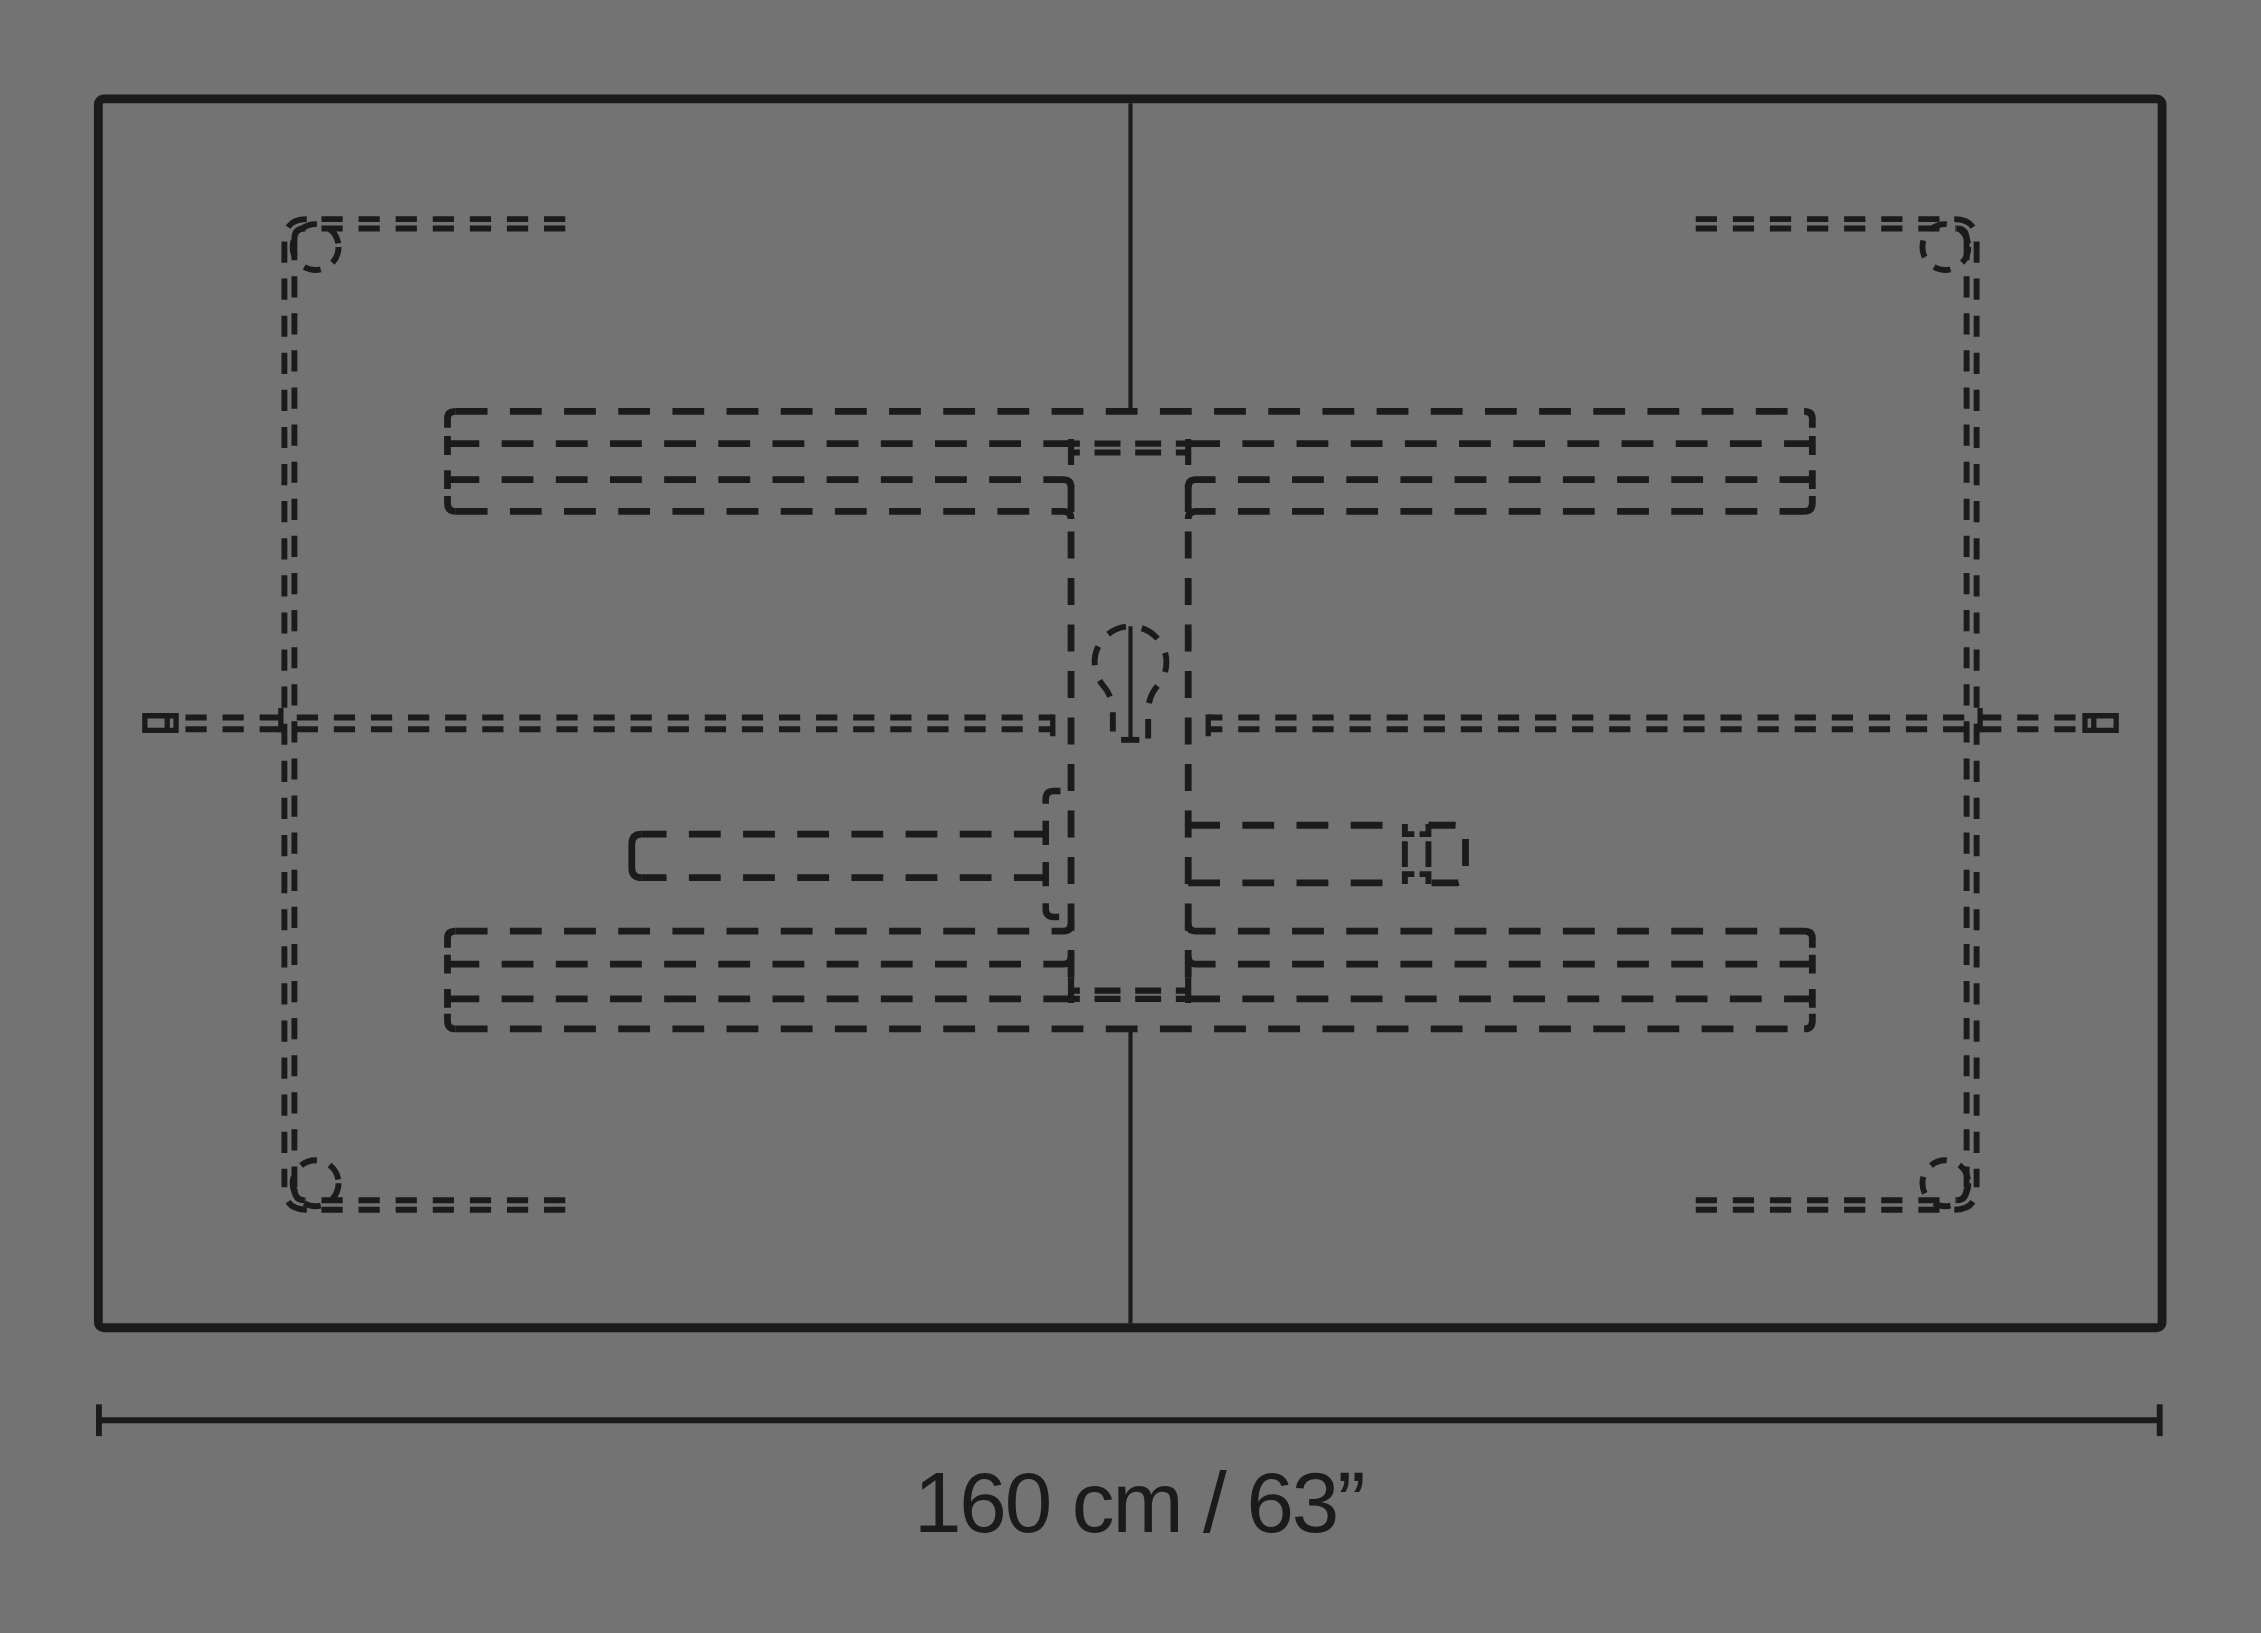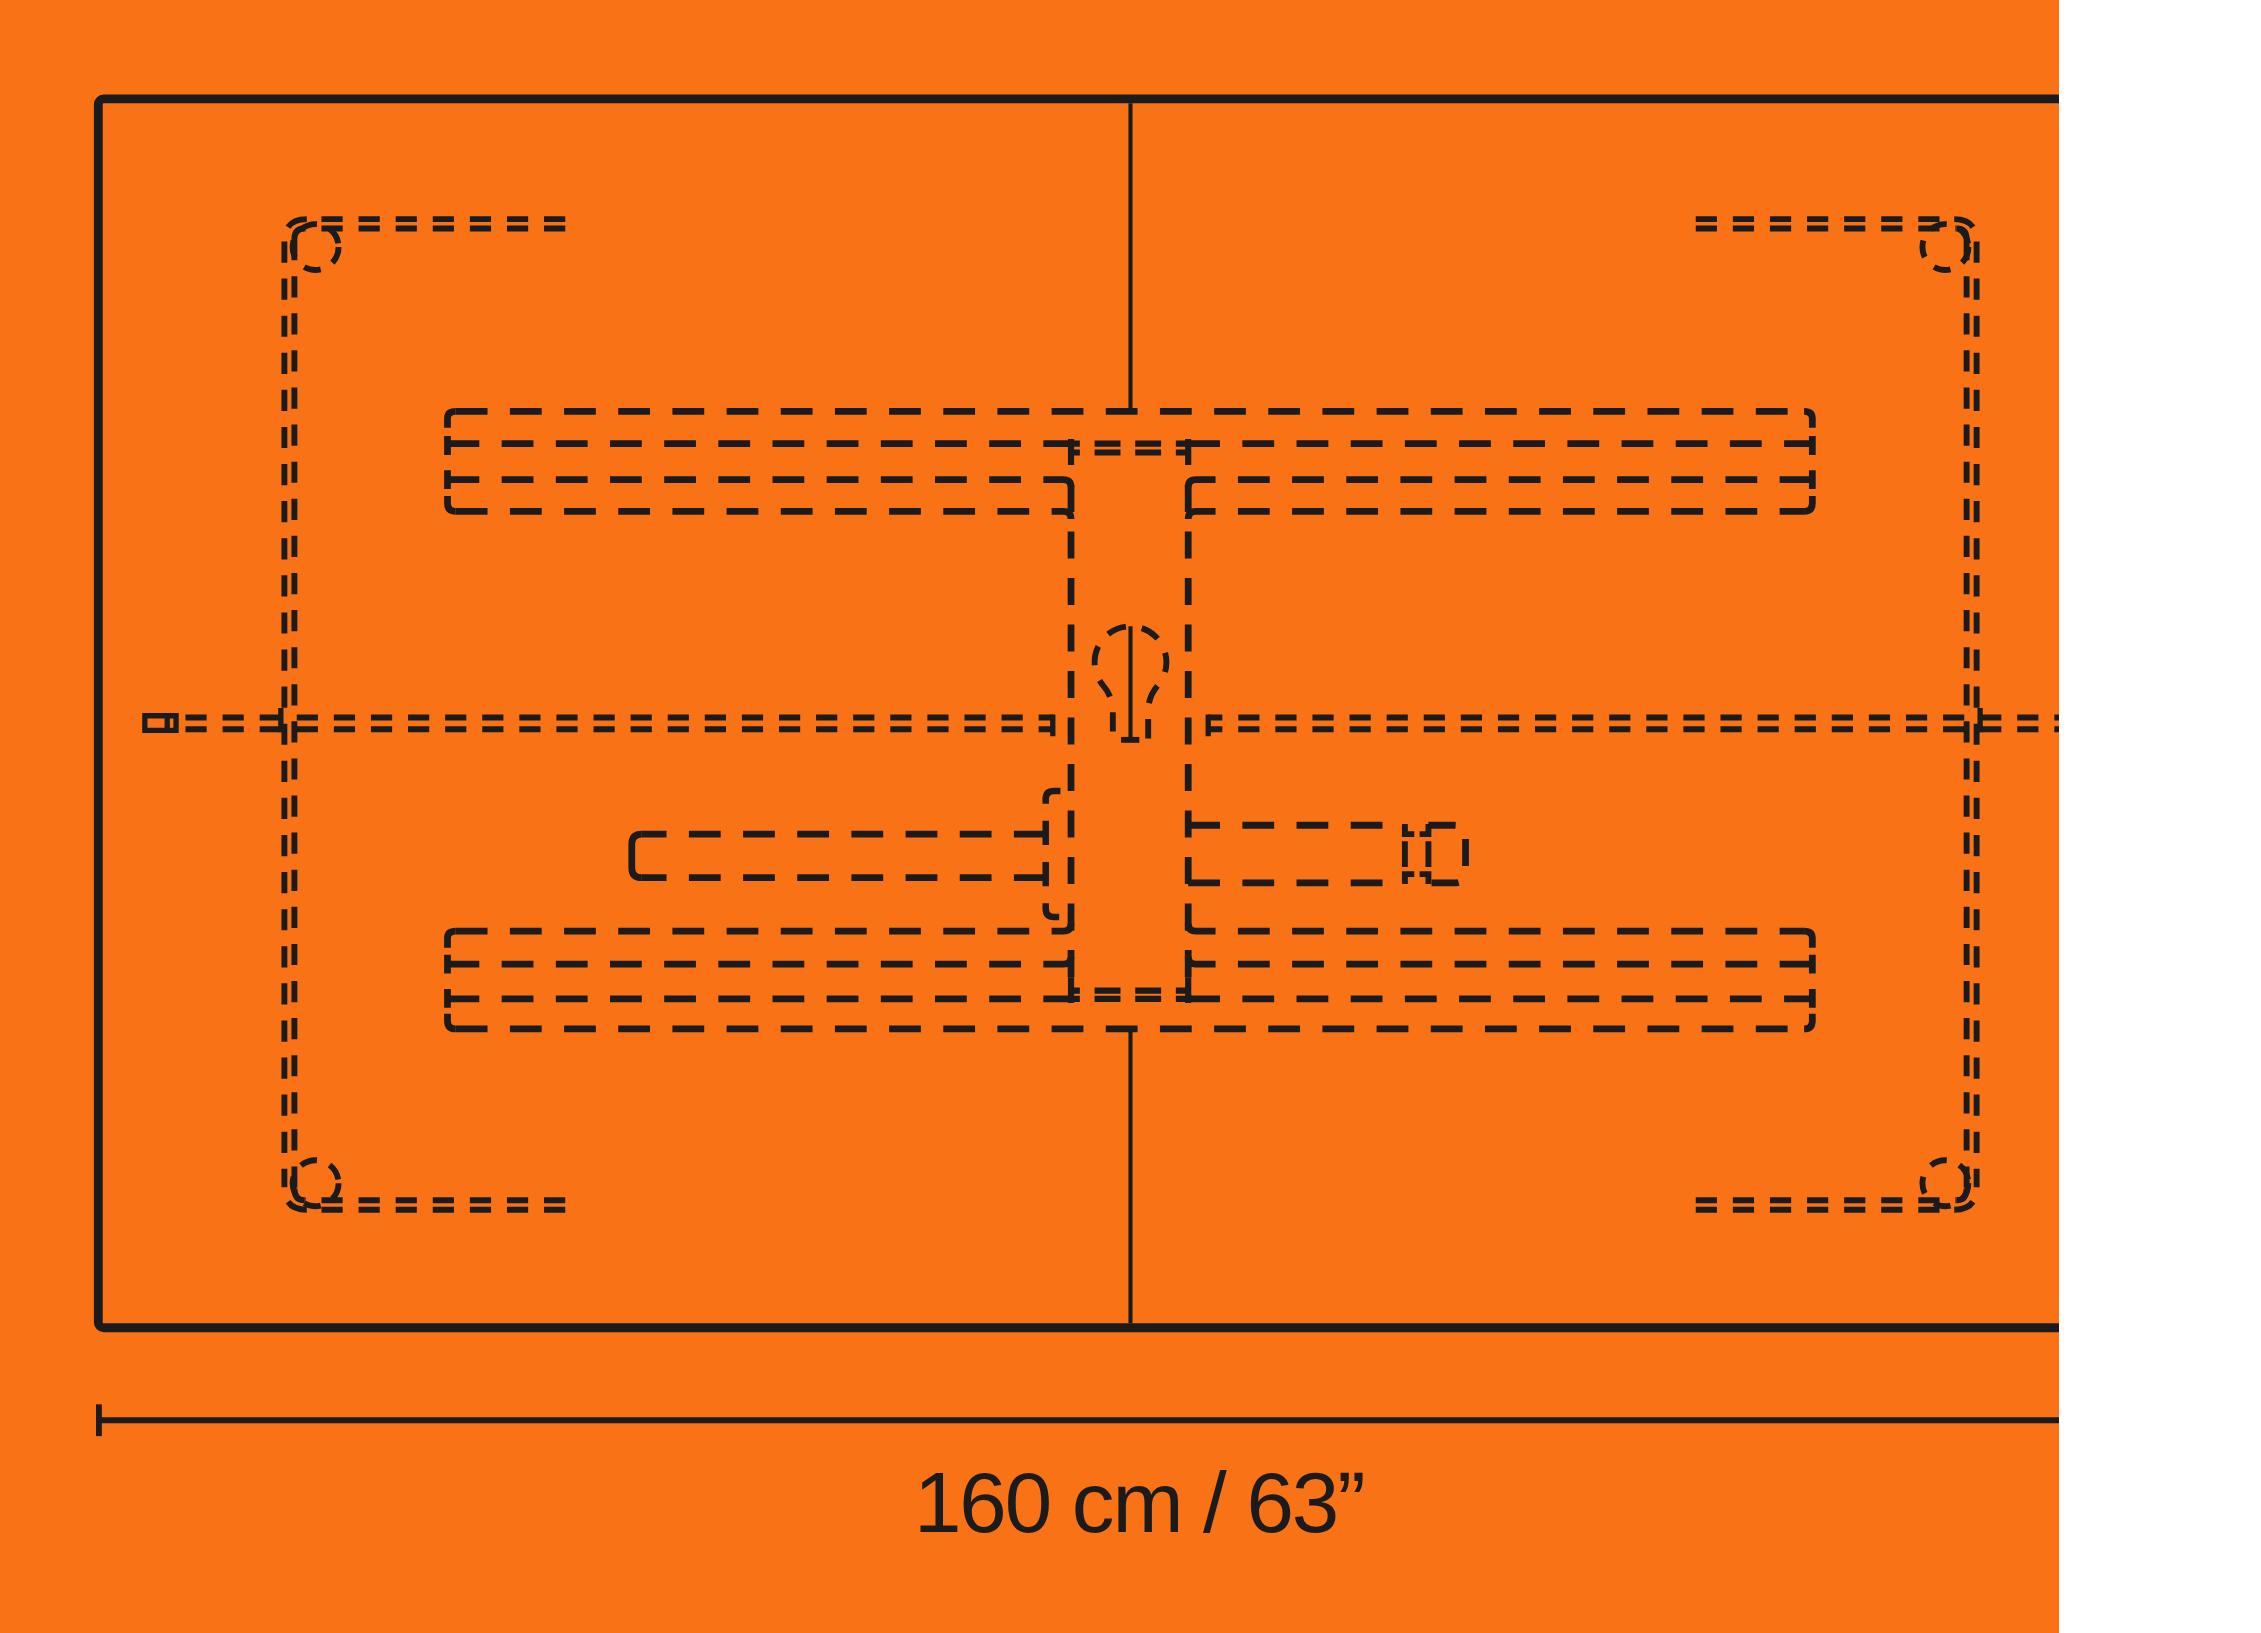--- a/index.html
+++ b/index.html
@@ -1,16 +1,16 @@
 <!DOCTYPE html>
 <html style="font-size:9.4px"><head>
 <meta charset="utf-8">
 <style>
   html,body{margin:0;padding:0;background:#ffffff;}
-  .page{position:relative;width:2059px;height:1634px;background:#f97316;overflow:hidden;}
+  .page{position:relative;width:2261px;height:1634px;background:#737373;overflow:hidden;}
   svg{position:absolute;left:0;top:0;}
   .s{stroke:#1b1b1b;fill:none;stroke-linecap:butt;}
   .fine{stroke-width:10;stroke-dasharray:36 27;}
   .coarse{stroke-width:11.5;stroke-dasharray:54 38;}
   .mid{stroke-width:11.5;stroke-dasharray:46 33;}
   .cir{stroke-width:10;stroke-dasharray:29 23;}
 </style>
 </head>
 <body>
 <div class="page">

